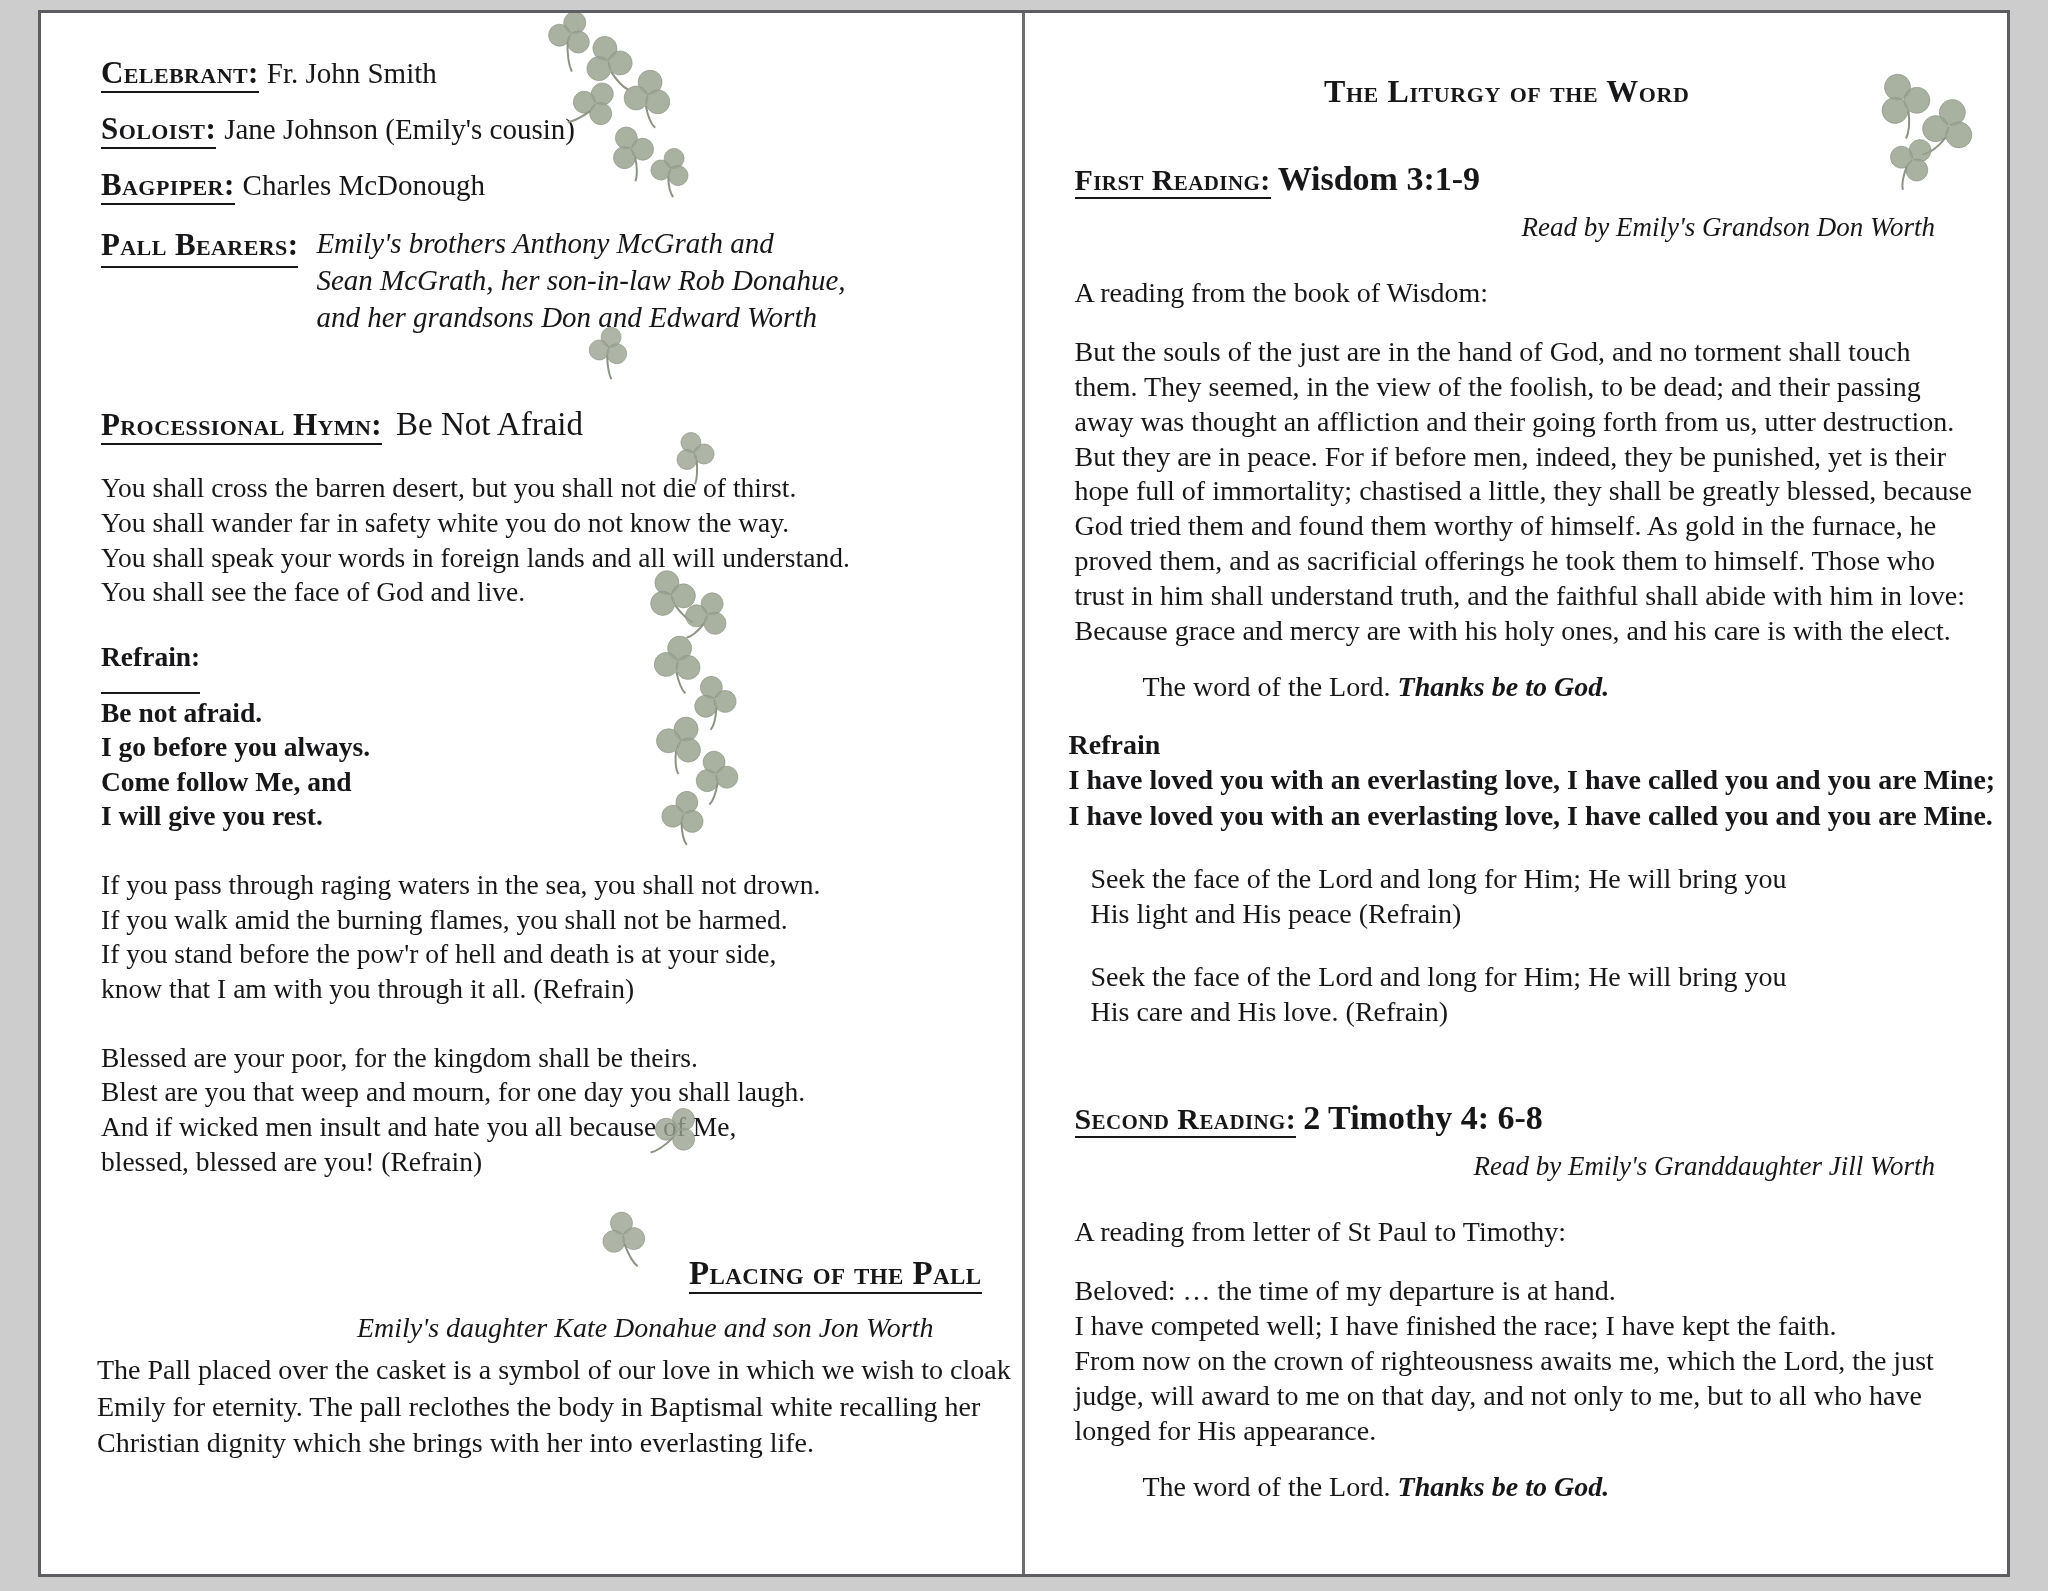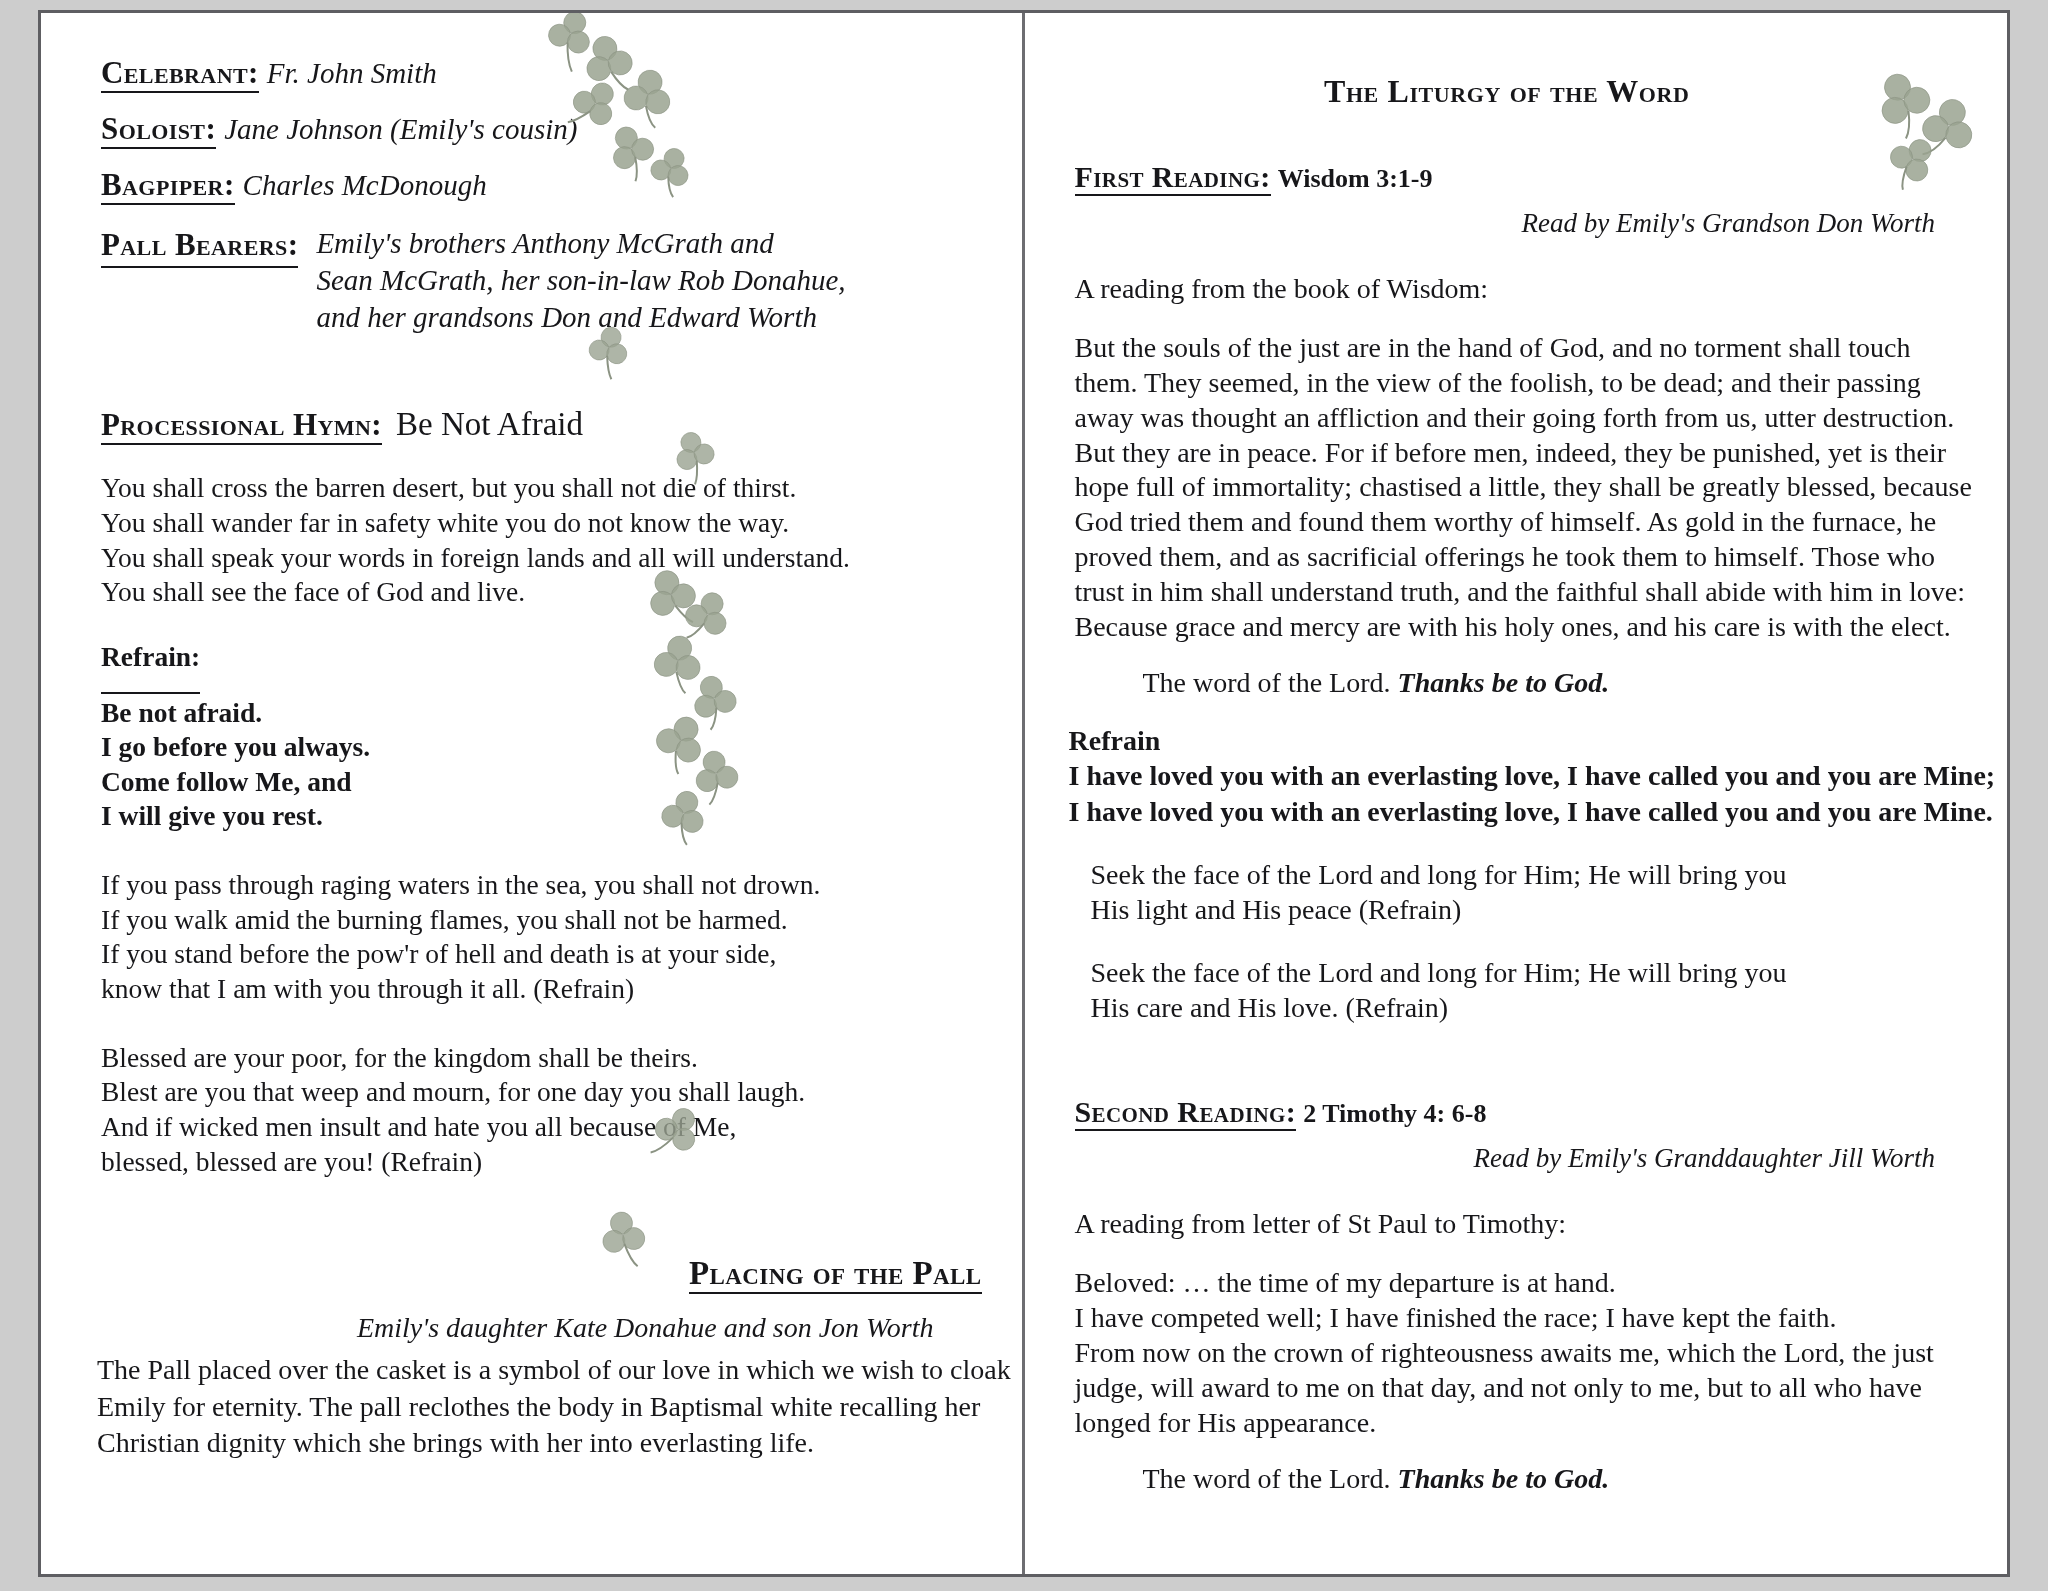--- a/index.html
+++ b/index.html
@@ -56,21 +56,20 @@
   }
 
   .lead-line {
     font-size: 29px;
     line-height: 1.0;
     margin-bottom: 25px;
     white-space: nowrap;
   }
   .lead-line .label { font-size: 31px; }
   .lead-line .value {
-    font-style: italic;
     font-size: 29px;
     margin-left: 8px;
   }
 
   .bearers {
     margin-top: 21px;
     font-size: 29px;
     line-height: 1.28;
     display: flex;
     align-items: flex-start;
@@ -148,21 +147,21 @@
   }
 
   .reading-head {
     margin-top: 52px;
     font-size: 30px;
     line-height: 1;
     padding-left: 14px;
   }
   .reading-head .cite {
     font-variant: normal;
-    font-size: 26px;
+    font-size: 34px;
     font-weight: bold;
     margin-left: 7px;
     letter-spacing: 0;
   }
   .read-by {
     font-style: italic;
     font-size: 27px;
     text-align: right;
     margin-top: 16px;
     padding-right: 18px;

